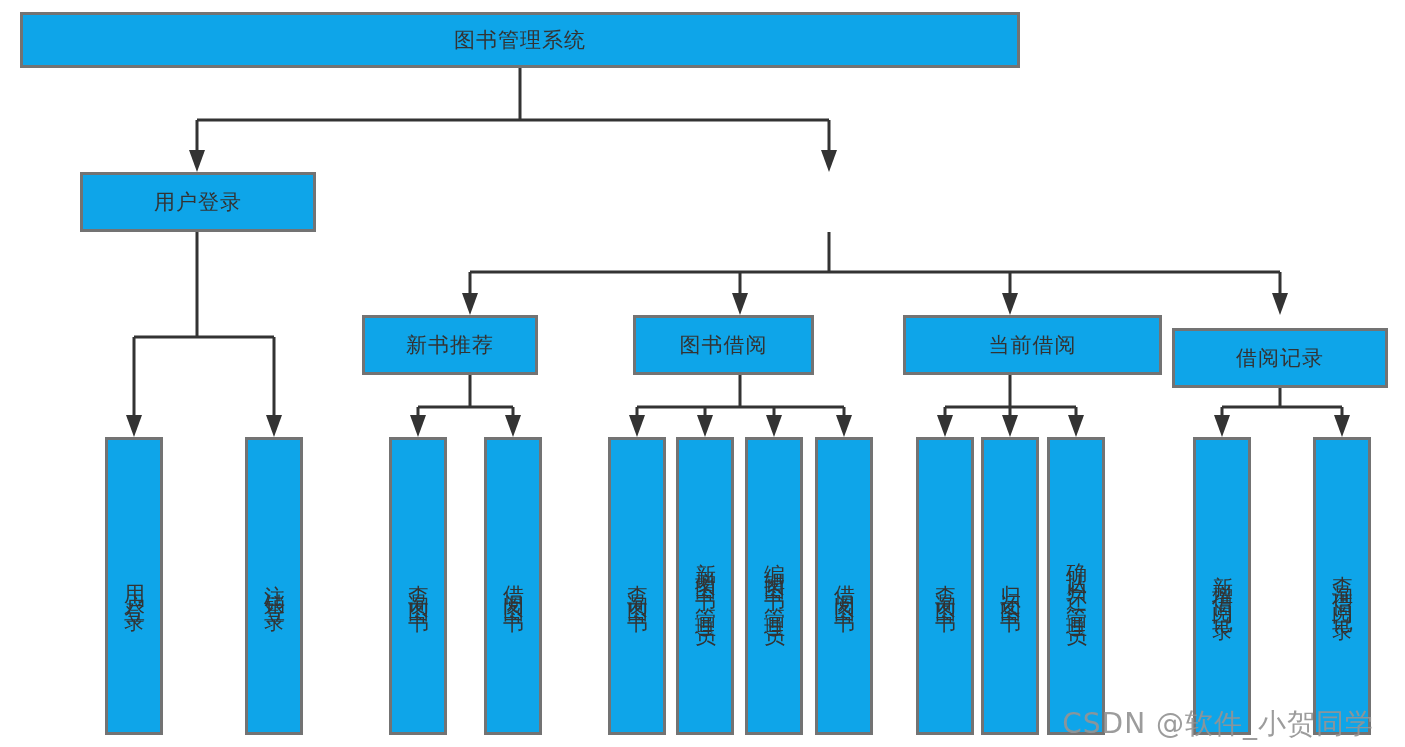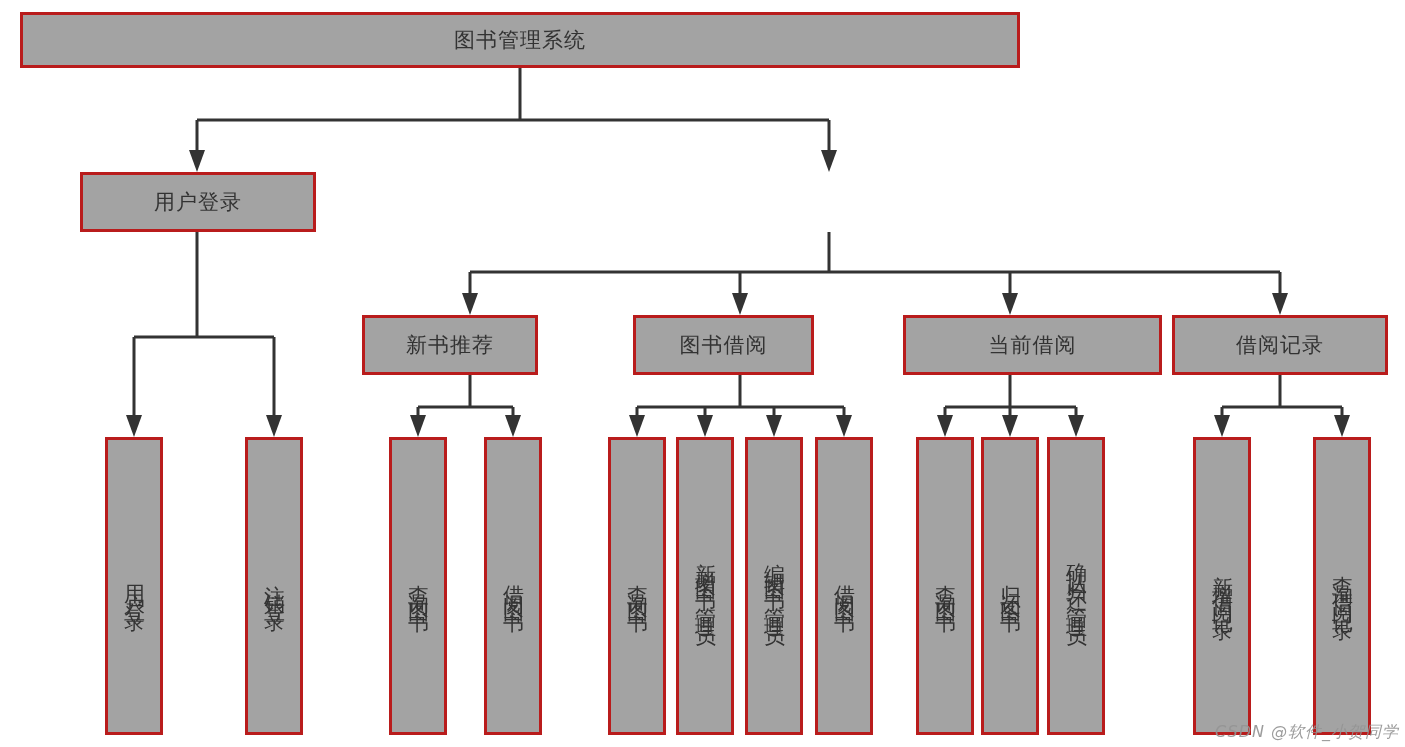--- a/index.html
+++ b/index.html
@@ -8,22 +8,22 @@
     width:1405px;height:747px;
     background:#ffffff;
     font-family:"DejaVu Sans","Liberation Sans",sans-serif;
     color:#333333;
     overflow:hidden;
   }
   #connectors{position:absolute;left:0;top:0;z-index:0;}
   .node{
     position:absolute;
     box-sizing:border-box;
-    background:#a3a3a3;
-    border:3px solid #b91c1c;
+    background:#0ea5e9;
+    border:3px solid #737373;
     z-index:1;
     display:flex;align-items:center;justify-content:center;
   }
   .hbox{height:60px;font-size:21px;letter-spacing:1px;}
   .vbox{width:58px;height:298px;top:437px;}
   .vtext{
     writing-mode:vertical-rl;
     font-size:21px;
     letter-spacing:9px;
     line-height:1;
@@ -31,35 +31,34 @@
   }
   
   #b-root{left:20px;top:12px;width:1000px;height:56px;font-size:21px;}
   
   #b-login{left:80px;top:172px;width:236px;}
   #b-bookmgmt{left:710px;top:172px;width:238px;}
   
   #b-newbook{left:362px;top:315px;width:176px;}
   #b-borrow{left:633px;top:315px;width:181px;}
   #b-current{left:903px;top:315px;width:259px;}
-  #b-records{left:1172px;top:315px;width:216px;}
+  #b-records{left:1172px;top:328px;width:216px;}
   
   #b-a1{left:105px;}  #b-a2{left:245px;}
   #b-b1{left:389px;}  #b-b2{left:484px;}
   #b-c1{left:608px;}  #b-c2{left:676px;}  #b-c3{left:745px;}  #b-c4{left:815px;}
   #b-d1{left:916px;}  #b-d2{left:981px;}  #b-d3{left:1047px;}
   #b-e1{left:1193px;} #b-e2{left:1313px;}
   #watermark{
     position:absolute;
-    right:6px;bottom:4px;
-    font-size:16px;
+    right:31px;bottom:4px;
+    font-size:28px;
     color:rgba(148,148,148,0.92);
     z-index:10;
     letter-spacing:1px;
-    font-style:italic;
   }
 </style>
 </head>
 <body>
 
 <div id="canvas">
 
   <svg id="connectors" width="1405" height="747" viewBox="0 0 1405 747">
     <g stroke="#333333" stroke-width="3" fill="none">
 

